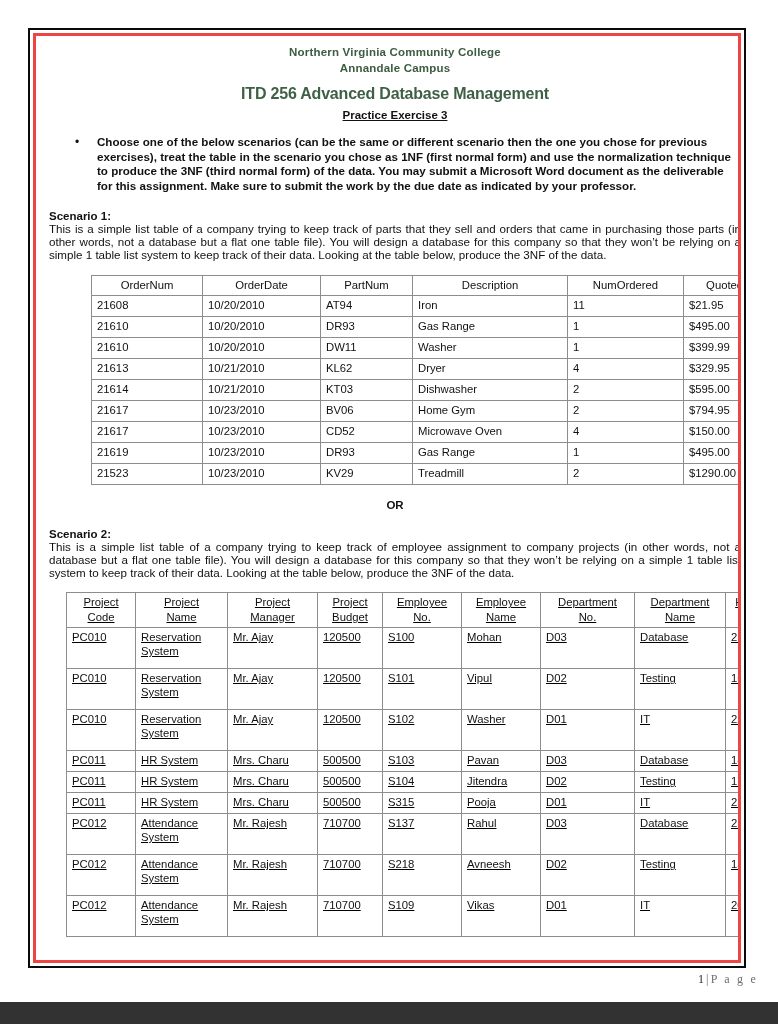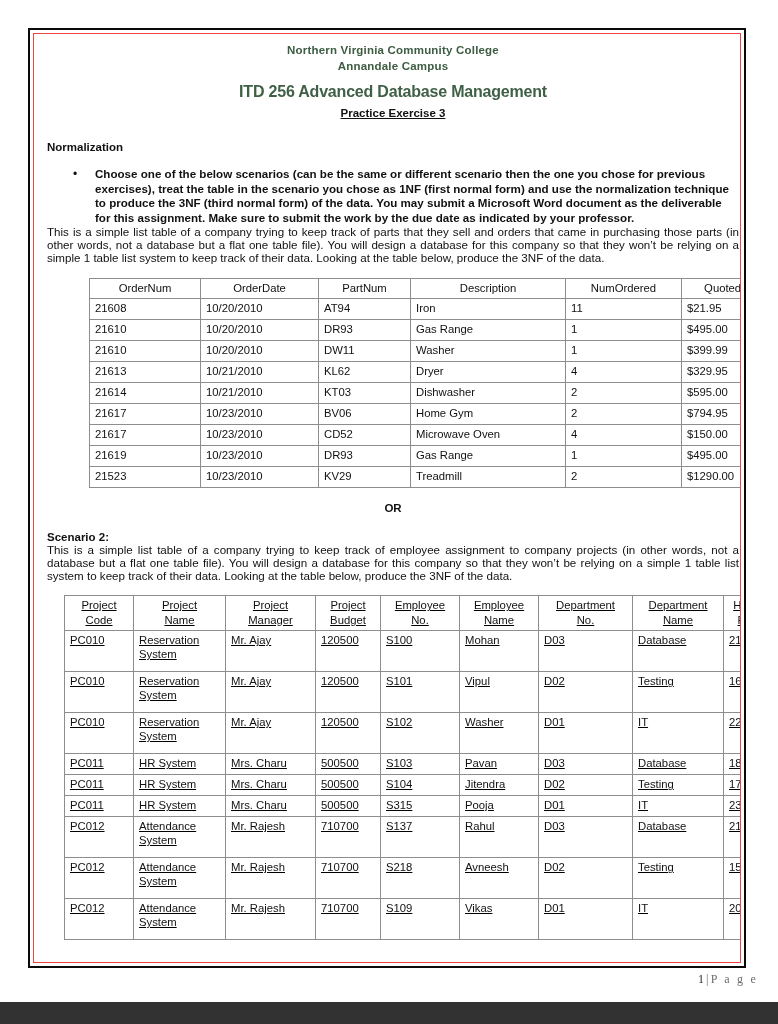--- a/index.html
+++ b/index.html
@@ -25,21 +25,21 @@
     border: 2px solid #0a0a0a;
     box-sizing: border-box;
     background: #ffffff;
   }
   #page-inner {
     position: absolute;
     left: 3px;
     top: 3px;
     right: 3px;
     bottom: 3px;
-    border: 1px solid #ef4444;
+    border: 3px solid #ef4444;
     box-sizing: border-box;
     background: #ffffff;
     overflow: hidden;
   }
   #content {
     position: absolute;
     left: 13px;
     top: 8px;
     width: 692px;
     box-sizing: border-box;
@@ -209,27 +209,27 @@
   <div id="page-inner">
     <div id="content">
 
       <div>
         <div class="school-line">Northern Virginia Community College</div>
         <div class="school-line">Annandale Campus</div>
         <div class="course-title">ITD 256 Advanced Database Management</div>
         <div class="practice-title">Practice Exercise 3</div>
       </div>
 
-      <div class="section-label">Normalization</div>
 
       <div class="bullet-block">
         <div class="bullet-dot">•</div>
         <div class="bullet-text">Choose one of the below scenarios (can be the same or different scenario then the one you chose for previous exercises), treat the table in the scenario you chose as 1NF (first normal form) and use the normalization technique to produce the 3NF (third normal form) of the data. You may submit a Microsoft Word document as the deliverable for this assignment. Make sure to submit the work by the due date as indicated by your professor.</div>
       </div>
 
+      <div class="scenario-head">Scenario 1:</div>
       <div class="scenario-body">This is a simple list table of a company trying to keep track of parts that they sell and orders that came in purchasing those parts (in other words, not a database but a flat one table file). You will design a database for this company so that they won’t be relying on a simple 1 table list system to keep track of their data. Looking at the table below, produce the 3NF of the data.</div>
 
       <div id="orders-wrap">
         <table class="grid" id="orders-table">
           <thead>
             <tr>
               <th class="c0">OrderNum</th>
               <th class="c1">OrderDate</th>
               <th class="c2">PartNum</th>
               <th class="c3">Description</th>

